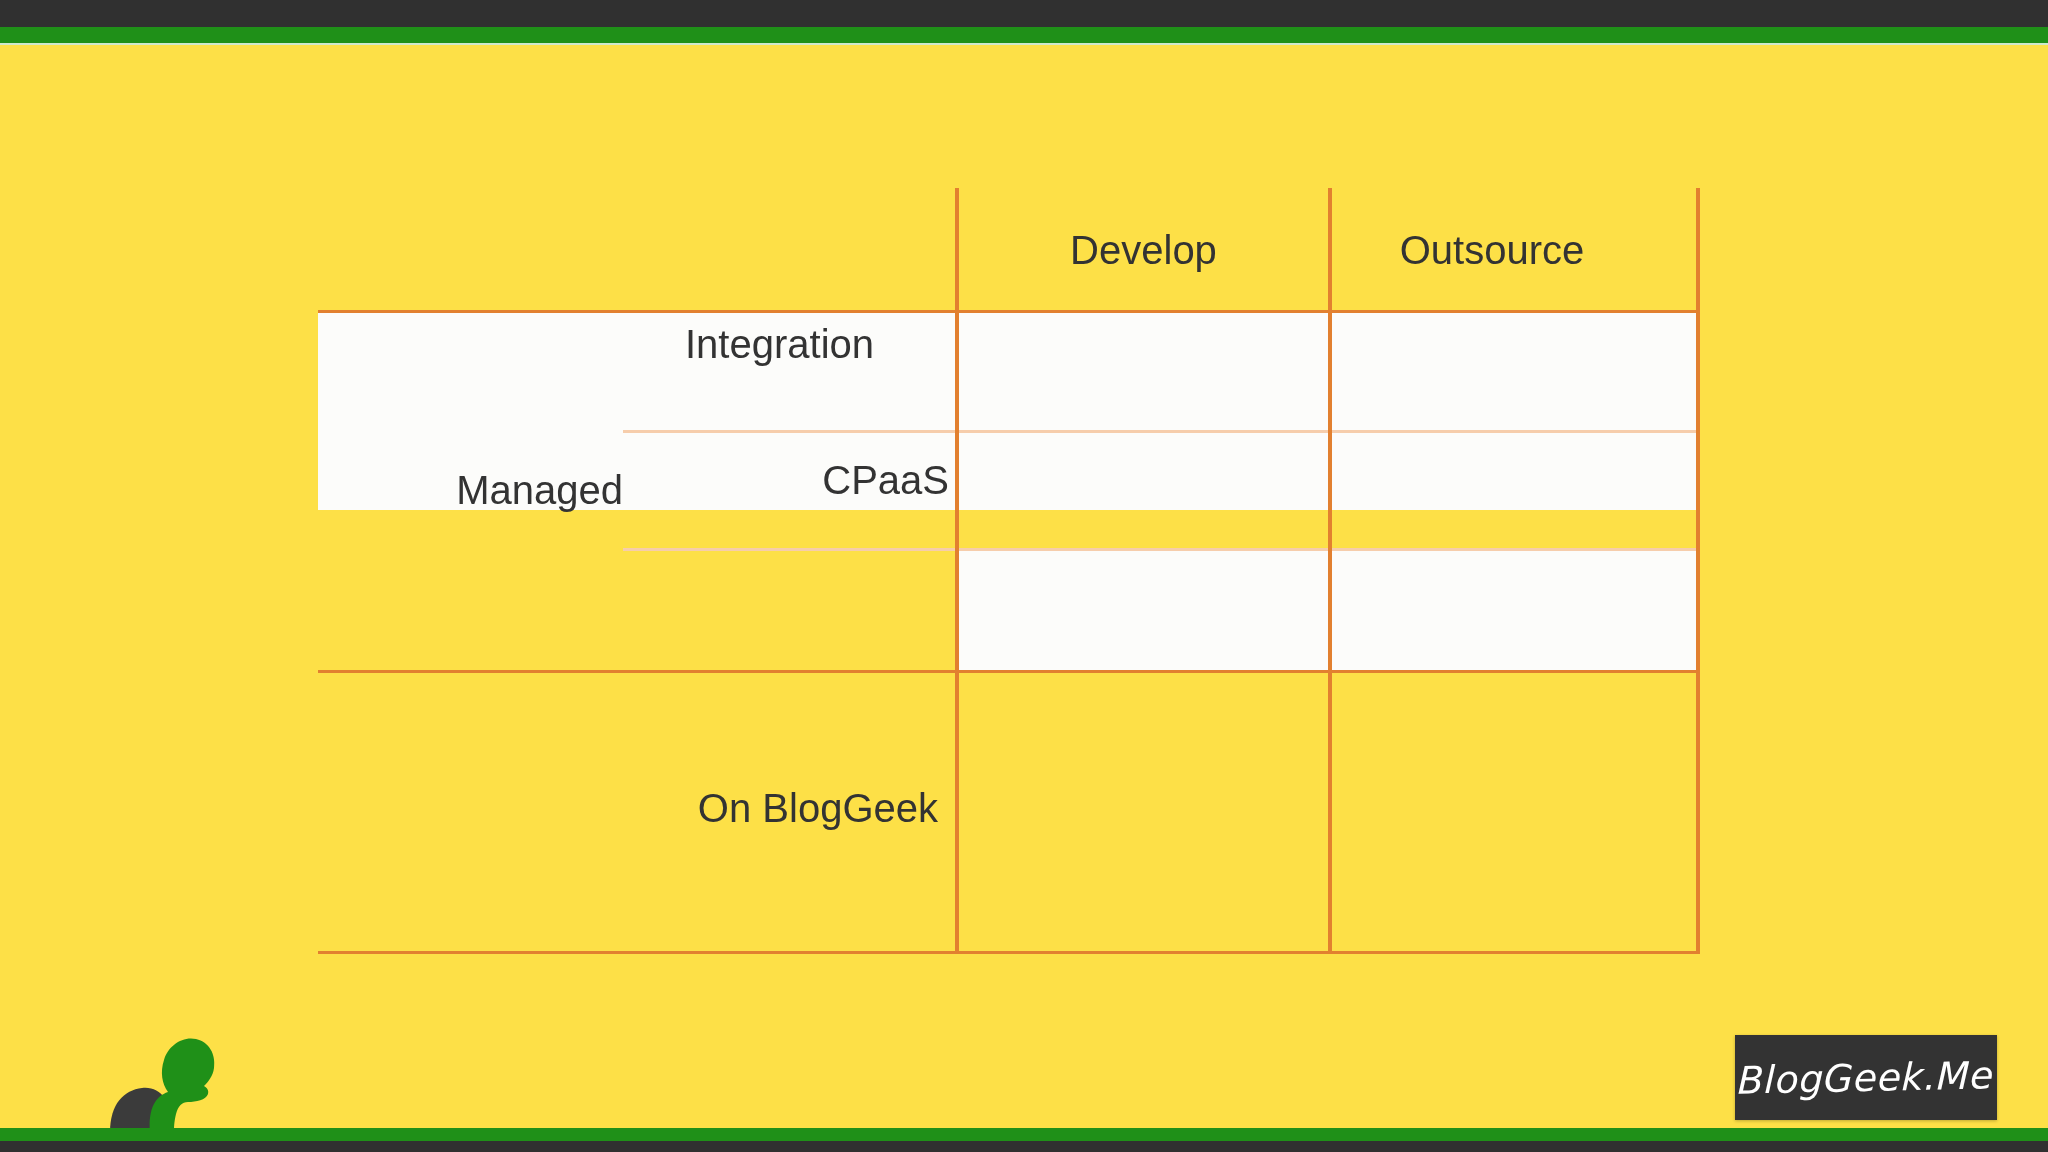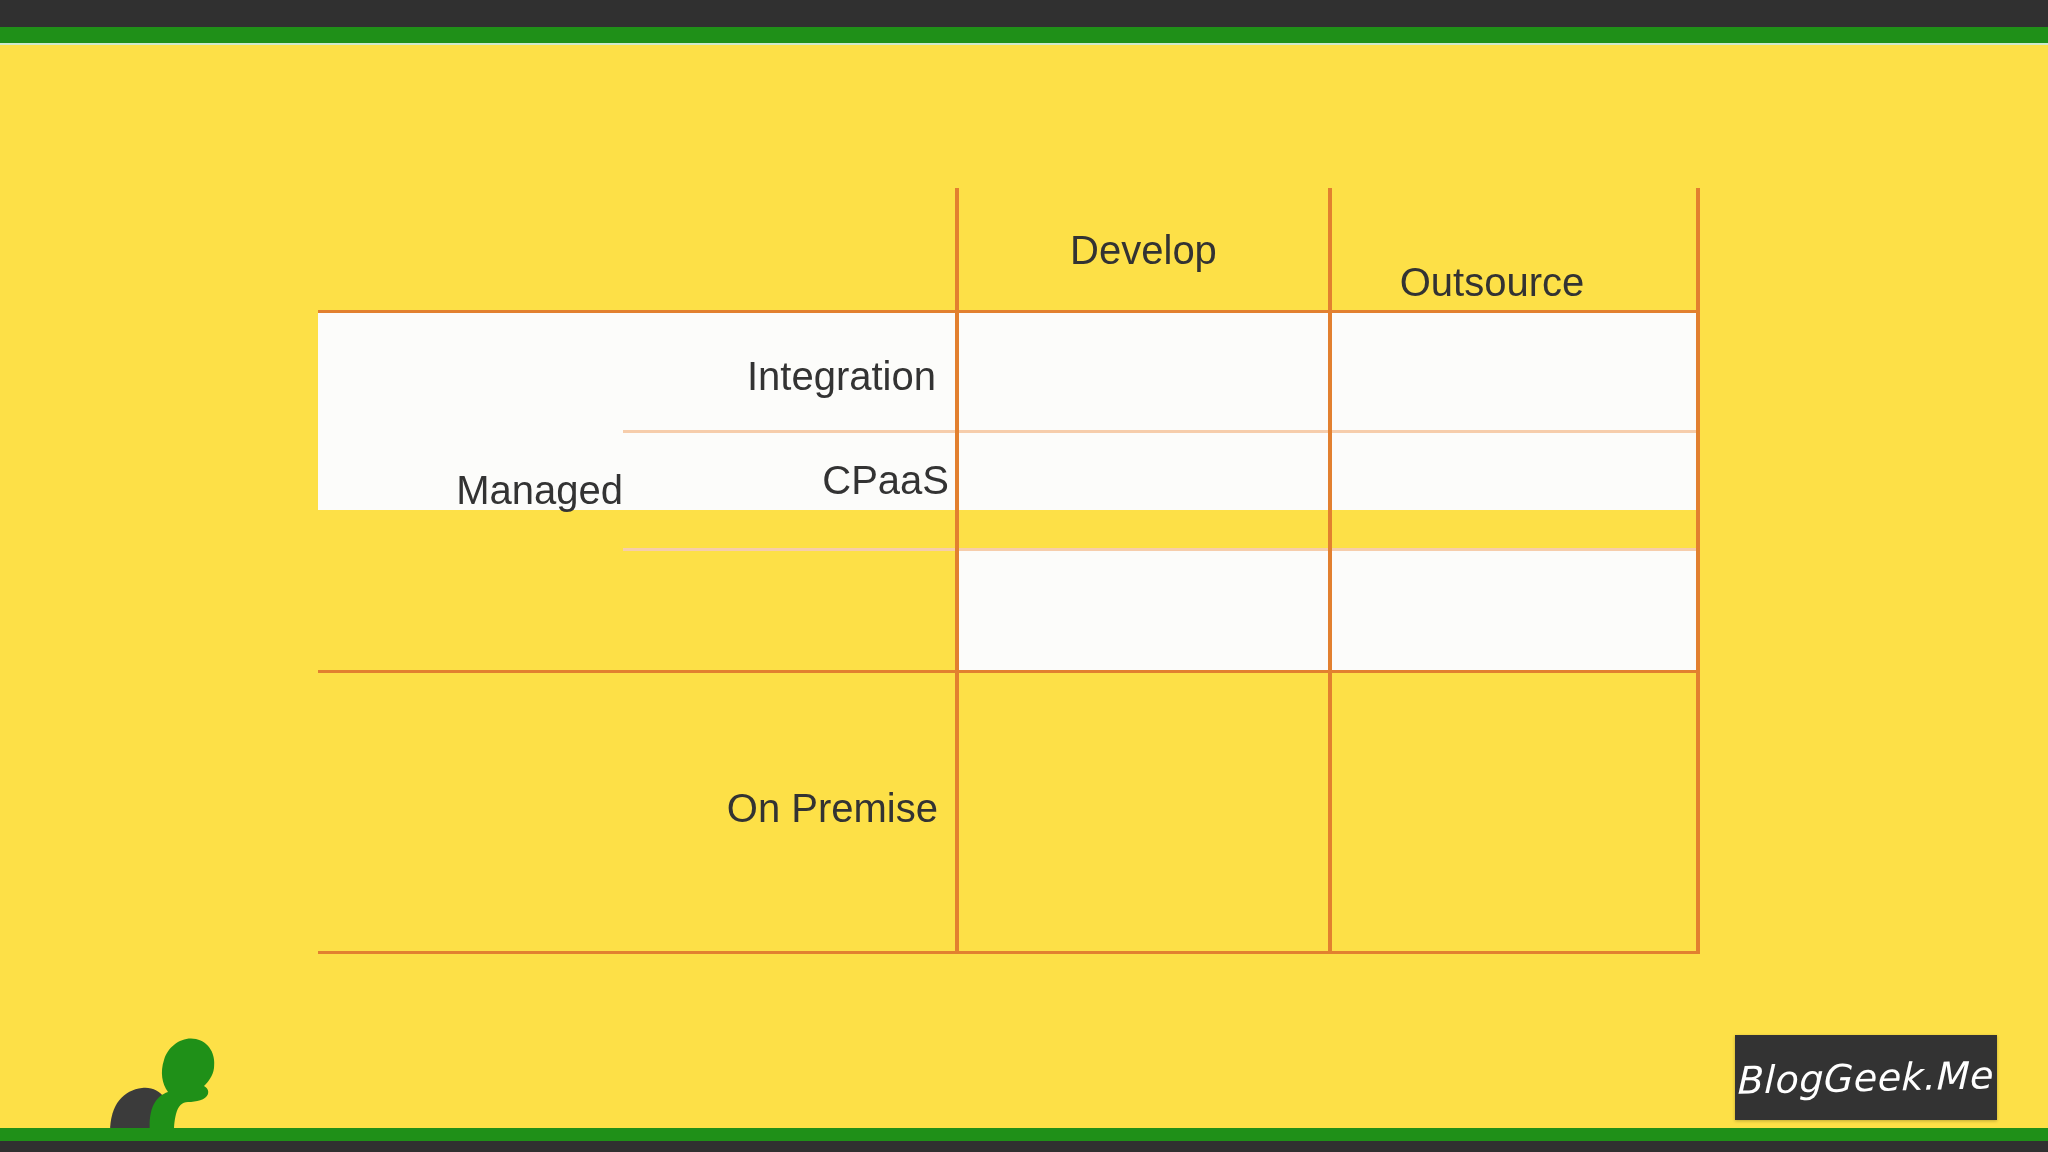--- a/index.html
+++ b/index.html
@@ -155,28 +155,28 @@
     <div class="rule rule-h" style="left:0px; top:763px; width:1382px;"></div>
 
     <div class="rule rule-h-light" style="left:305px; top:242px; width:1077px;"></div>
     <div class="rule rule-h-light" style="left:305px; top:360px; width:1077px;"></div>
 
     <div class="rule rule-v" style="left:637px; top:0px; height:766px;"></div>
     <div class="rule rule-v" style="left:1010px; top:0px; height:766px;"></div>
     <div class="rule rule-v" style="left:1378px; top:0px; height:766px;"></div>
 
     <div class="cell-text col-head" style="left:641px; top:42px; width:369px;">Develop</div>
-    <div class="cell-text col-head" style="left:1014px; top:42px; width:320px;margin-top:32px;">Outsource</div>
+    <div class="cell-text col-head" style="left:1014px; top:42px; width:320px;">Outsource</div>
 
     <div class="cell-text group-label" style="left:0px; top:282px; width:305px;">Managed</div>
 
-    <div class="cell-text sub-label" style="left:305px; top:168px; width:313px;">Integration</div>
+    <div class="cell-text sub-label" style="left:305px; top:136px; width:313px;text-align:center;">Integration</div>
     <div class="cell-text sub-label" style="left:318px; top:272px; width:313px;">CPaaS</div>
 
-    <div class="cell-text group-label" style="left:0px; top:600px; width:620px;">On Premise</div>
+    <div class="cell-text group-label" style="left:0px; top:600px; width:620px;">On BlogGeek</div>
 
     <div style="position:absolute; left:641px; top:125px; width:369px; height:118px;"></div>
     <div style="position:absolute; left:1014px; top:125px; width:364px; height:118px;"></div>
 
     <div style="position:absolute; left:641px; top:245px; width:369px; height:115px;"></div>
     <div style="position:absolute; left:1014px; top:245px; width:364px; height:115px;"></div>
 
     <div style="position:absolute; left:641px; top:363px; width:369px; height:119px;"></div>
     <div style="position:absolute; left:1014px; top:363px; width:364px; height:119px;"></div>
 

